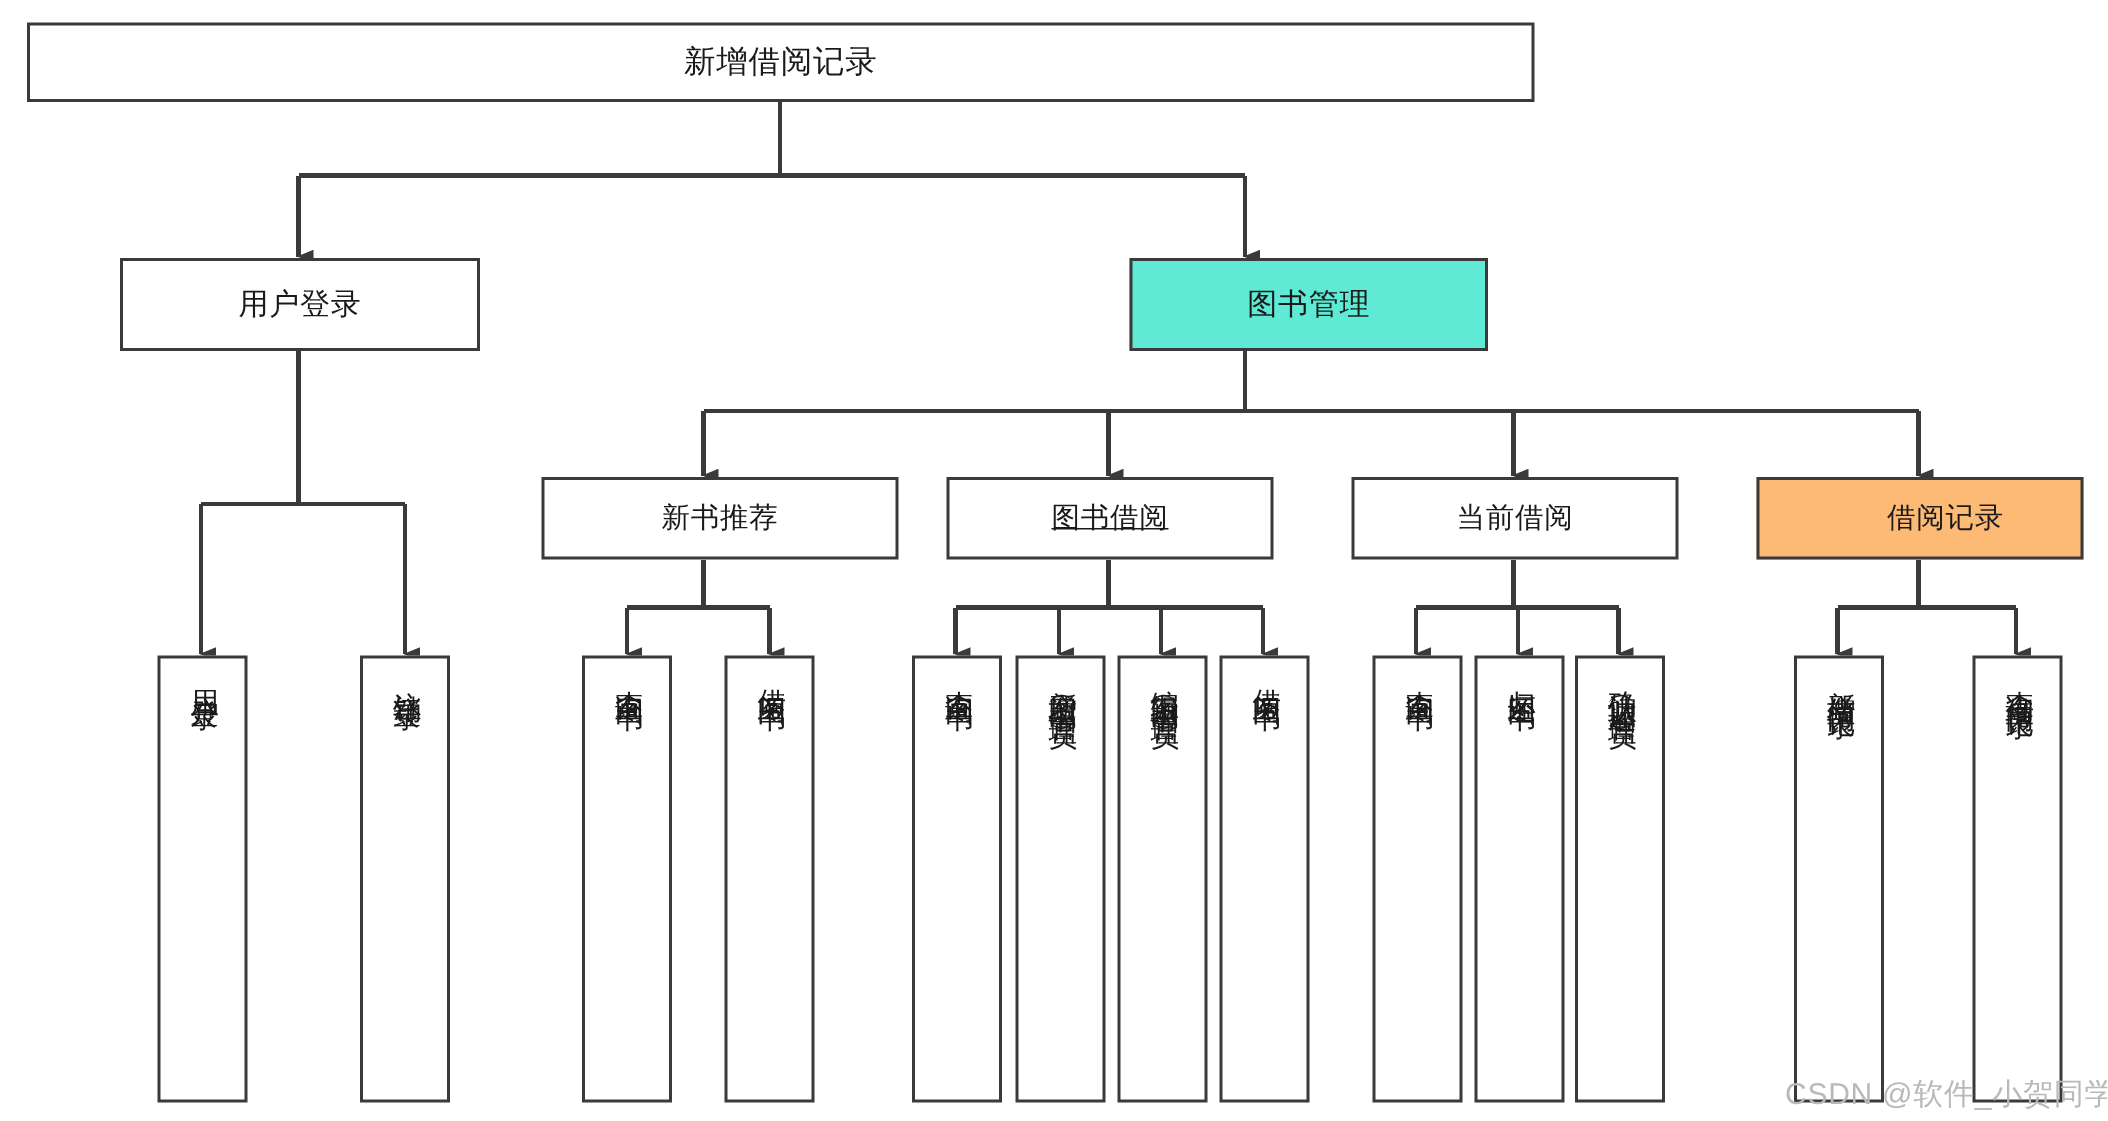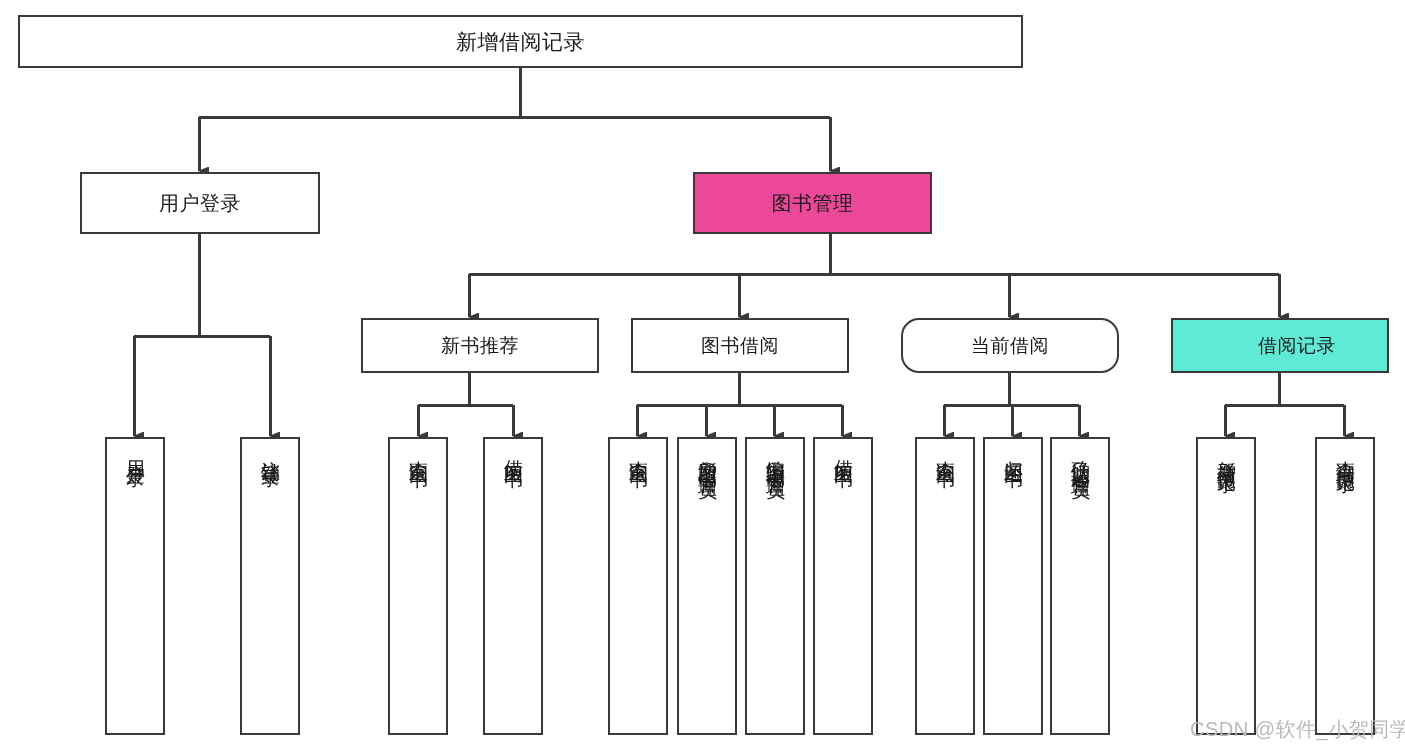--- a/index.html
+++ b/index.html
@@ -115,33 +115,33 @@
         <line x1="1344" y1="405" x2="1344" y2="436" stroke="#3a3a3a" stroke-width="3" shape-rendering="crispEdges" marker-end="url(#arrowhead)"></line>
       </g>
   </svg>
   <div id="node-layer">
       <div class="node horizontal root" style="left: 18px; top: 15px; width: 1005px; height: 53px; border-color: rgb(58, 58, 58); background: rgb(255, 255, 255); color: rgb(26, 26, 26);">
         <span class="label">新增借阅记录</span>
       </div>
       <div class="node horizontal level1" style="left: 80px; top: 172px; width: 240px; height: 62px; border-color: rgb(58, 58, 58); background: rgb(255, 255, 255); color: rgb(26, 26, 26);">
         <span class="label">用户登录</span>
       </div>
-      <div class="node horizontal level1" style="left: 693px; top: 172px; width: 239px; height: 62px; border-color: rgb(58, 58, 58); background: #ec4899; color: rgb(26, 26, 26);">
+      <div class="node horizontal level1" style="left: 753px; top: 172px; width: 239px; height: 62px; border-color: rgb(58, 58, 58); background: #5eead4; color: rgb(26, 26, 26);">
         <span class="label">图书管理</span>
       </div>
       <div class="node horizontal level2" style="left: 361px; top: 318px; width: 238px; height: 55px; border-color: rgb(58, 58, 58); background: rgb(255, 255, 255); color: rgb(26, 26, 26);">
         <span class="label">新书推荐</span>
       </div>
-      <div class="node horizontal level2" style="left: 631px; top: 318px; width: 218px; height: 55px; border-color: rgb(58, 58, 58); background: rgb(255, 255, 255); color: rgb(26, 26, 26);">
+      <div class="node horizontal level2" style="left: 631px; top: 318px; width: 218px; height: 55px; border-color: rgb(58, 58, 58); background: rgb(255, 255, 255); color: rgb(26, 26, 26); text-decoration: underline;">
         <span class="label">图书借阅</span>
       </div>
-      <div class="node horizontal level2" style="left: 901px; top: 318px; width: 218px; height: 55px; border-color: rgb(58, 58, 58); background: rgb(255, 255, 255); color: rgb(26, 26, 26); border-radius: 18px;">
+      <div class="node horizontal level2" style="left: 901px; top: 318px; width: 218px; height: 55px; border-color: rgb(58, 58, 58); background: rgb(255, 255, 255); color: rgb(26, 26, 26);">
         <span class="label">当前借阅</span>
       </div>
-      <div class="node horizontal level2" style="left: 1171px; top: 318px; width: 218px; height: 55px; border-color: rgb(58, 58, 58); background: #5eead4; color: rgb(26, 26, 26); padding-left: 34px;">
+      <div class="node horizontal level2" style="left: 1171px; top: 318px; width: 218px; height: 55px; border-color: rgb(58, 58, 58); background: #fdba74; color: rgb(26, 26, 26); padding-left: 34px;">
         <span class="label">借阅记录</span>
       </div>
       <div class="node vertical leaf" style="left: 105px; top: 437px; width: 60px; height: 298px; border-color: rgb(58, 58, 58); background: rgb(255, 255, 255); color: rgb(26, 26, 26);">
         <span class="label">用户登录</span>
       </div>
       <div class="node vertical leaf" style="left: 240px; top: 437px; width: 60px; height: 298px; border-color: rgb(58, 58, 58); background: rgb(255, 255, 255); color: rgb(26, 26, 26);">
         <span class="label">注销登录</span>
       </div>
       <div class="node vertical leaf" style="left: 388px; top: 437px; width: 60px; height: 298px; border-color: rgb(58, 58, 58); background: rgb(255, 255, 255); color: rgb(26, 26, 26);">
         <span class="label">查询图书</span>

